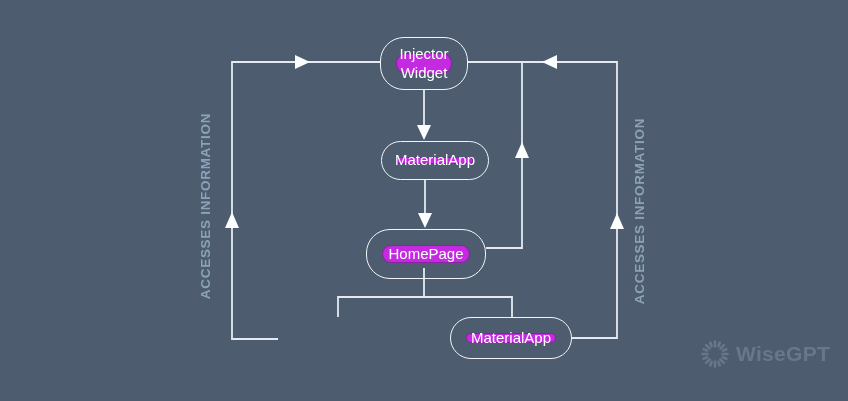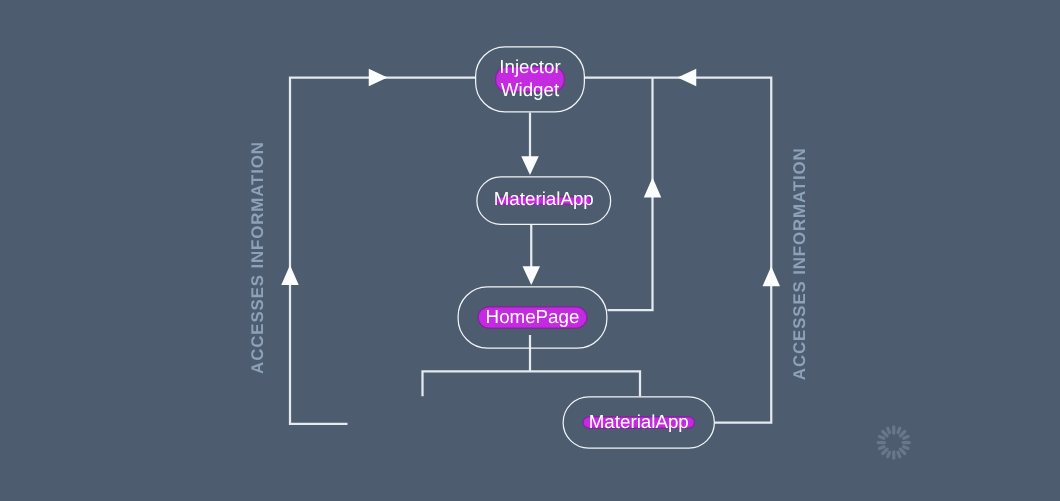--- a/index.html
+++ b/index.html
@@ -148,15 +148,16 @@
         <line x1="10.2" y1="3.6" x2="11.6" y2="7.1"></line>
         <line x1="18.4" y1="22.9" x2="19.8" y2="26.4"></line>
         <line x1="3.6" y1="19.8" x2="7.1" y2="18.4"></line>
         <line x1="22.9" y1="11.6" x2="26.4" y2="10.2"></line>
         <line x1="3.6" y1="10.2" x2="7.1" y2="11.6"></line>
         <line x1="22.9" y1="18.4" x2="26.4" y2="19.8"></line>
         <line x1="10.2" y1="26.4" x2="11.6" y2="22.9"></line>
         <line x1="18.4" y1="7.1" x2="19.8" y2="3.6"></line>
       </g>
     </svg>
+    <span class="watermark-text">WiseGPT</span>
   </div>
 
 </div>
 
 </body></html>

